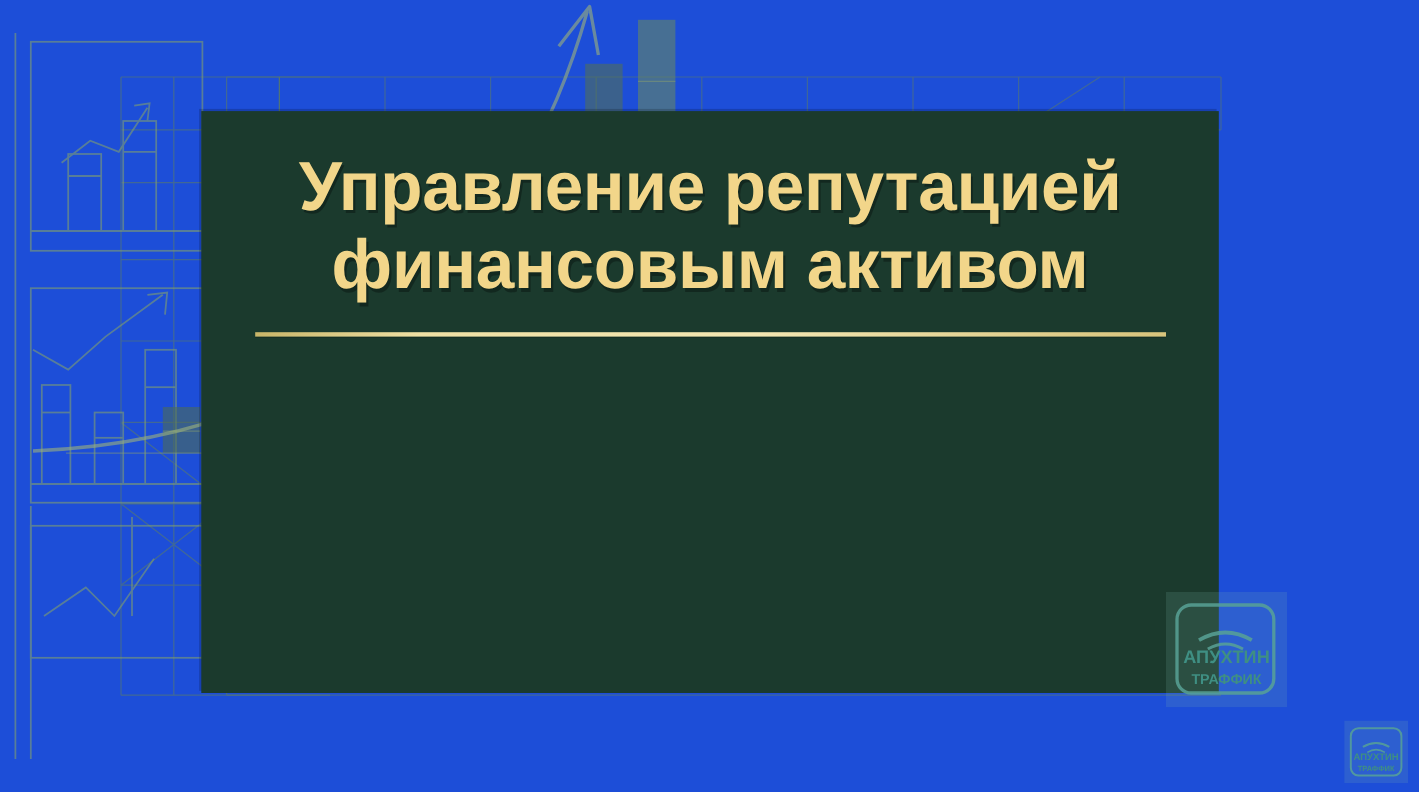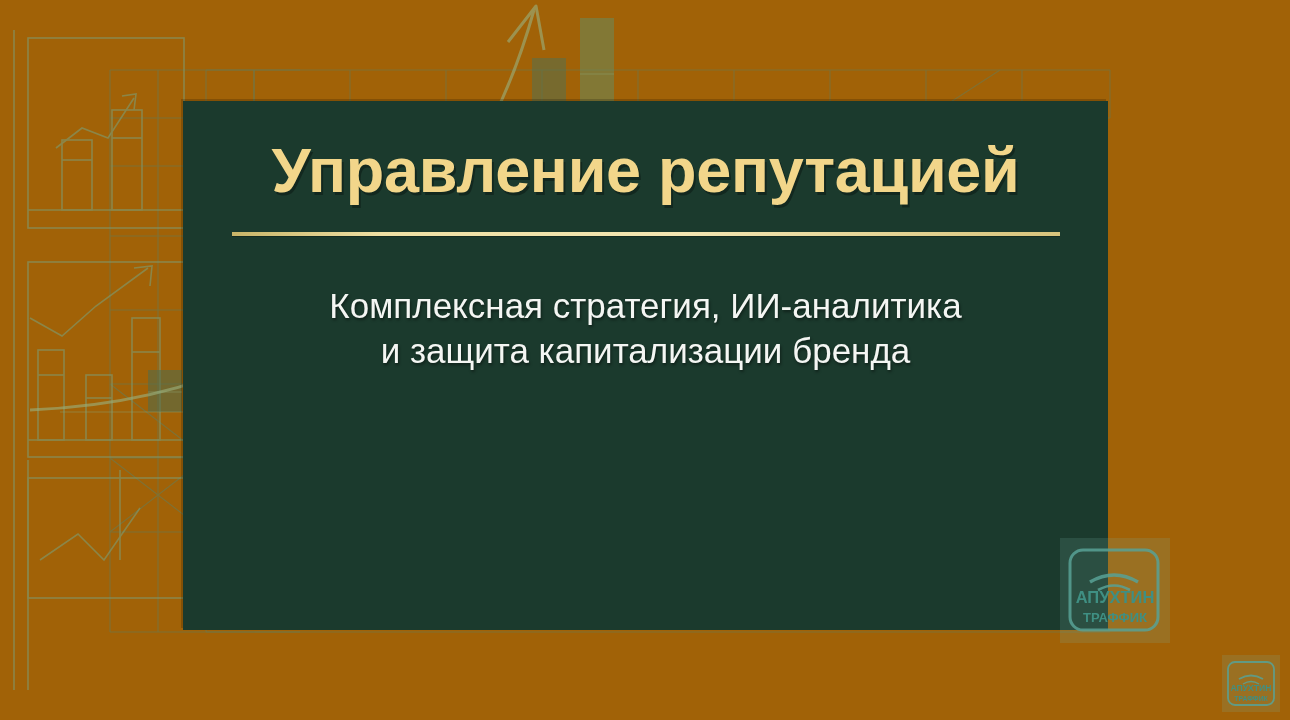--- a/index.html
+++ b/index.html
@@ -2,21 +2,21 @@
 <html><head>
 <meta charset="utf-8">
 <style>
   * { margin:0; padding:0; box-sizing:border-box; }
   html, body { width:1290px; height:720px; overflow:hidden; }
   body {
     font-family:"Liberation Sans", sans-serif;
     background:#1d3b2e;
     position:relative;
   }
-  #stage { position:absolute; inset:0; width:1290px; height:720px; overflow:hidden; background:#a16207; }
+  #stage { position:absolute; inset:0; width:1290px; height:720px; overflow:hidden; background:#1d4ed8; }
 
   .layer { position:absolute; inset:0; }
 
   
   #grid-left { left:0; top:0; width:300px; height:720px; }
 
   
   #chart-icons { right:0; top:0; width:260px; height:720px; }
 
   
@@ -191,26 +191,23 @@
       <path d="M 30 410 C 220 402, 360 330, 470 160 C 500 112, 520 60, 534 10"></path>
       <polyline points="508 42 536 6 544 50" stroke-linejoin="round"></polyline>
     </g>
   </svg>
 
   <div id="panel"></div>
 
   <div id="title-block">
     <div class="title">
       <span>Управление репутацией</span>
+      <span>финансовым активом</span>
     </div>
     <div class="divider"></div>
-    <div class="subtitle">
-      <span>Комплексная стратегия, ИИ-аналитика</span>
-      <span>и защита капитализации бренда</span>
-    </div>
   </div>
 
   <svg id="wm-big" class="wm" viewBox="0 0 110 105">
     <rect x="0" y="0" width="110" height="105" fill="#7fb8ac" opacity="0.17"></rect>
     <g stroke="#58a296" stroke-width="3" fill="none" opacity="0.85">
       <rect x="10" y="12" width="88" height="80" rx="13"></rect>
       <path d="M 30 44 Q 54 30, 78 44" stroke-width="3.4"></path>
       <path d="M 38 52 Q 54 43, 70 52" stroke-width="2.6"></path>
     </g>
     <text x="55" y="65" text-anchor="middle" fill="#3f8f83" font-size="16.5" font-weight="700" font-family="Liberation Sans, sans-serif">АПУХТИН</text>

